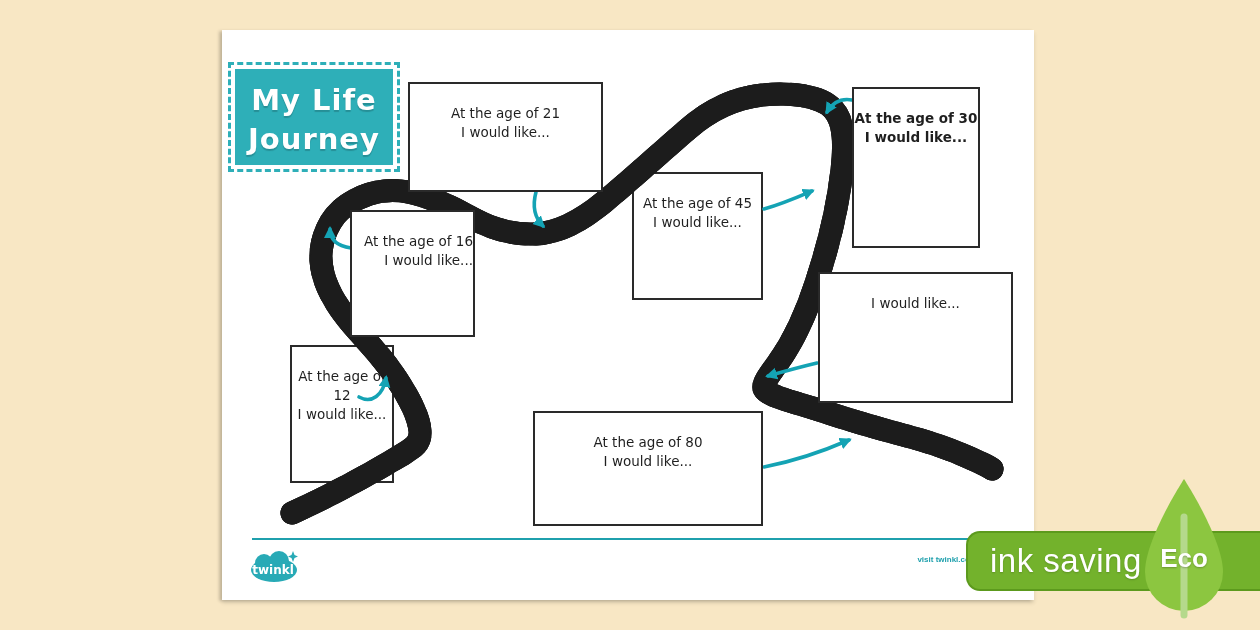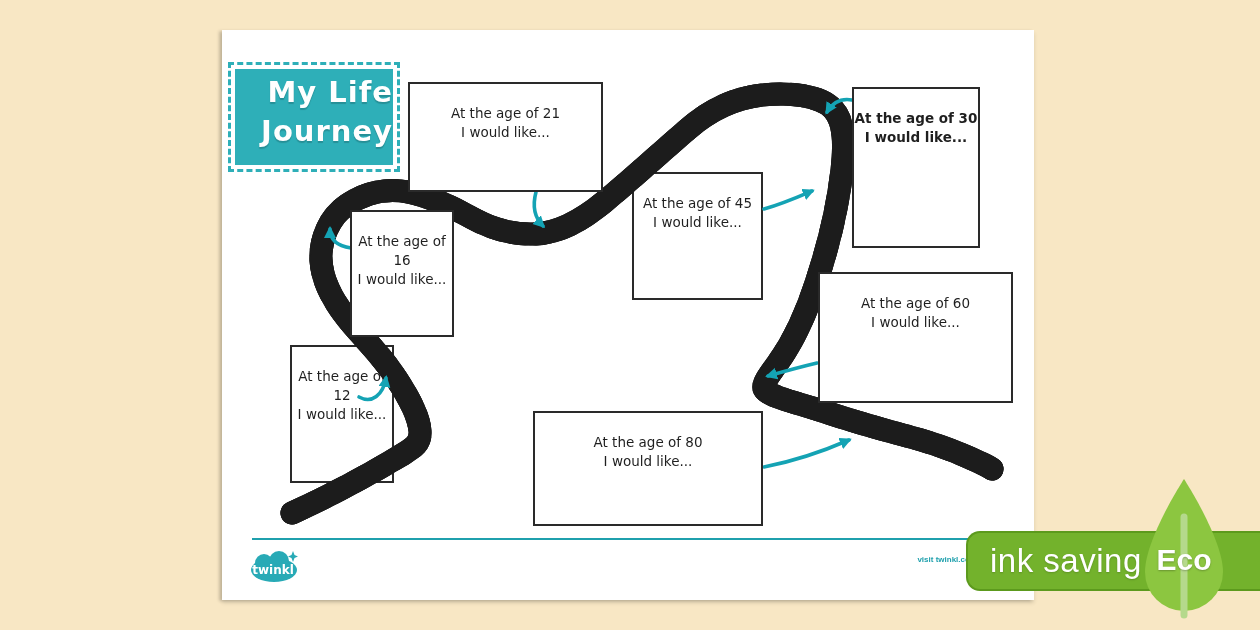--- a/index.html
+++ b/index.html
@@ -16,35 +16,35 @@
     box-shadow:-3px 1px 3px rgba(0,0,0,0.18), 0 3px 4px rgba(0,0,0,0.12);
   }
 
   
   .title-box {
     position:absolute; left:6px; top:32px; width:172px; height:110px;
     border:3px dashed #2eafb8; background:#ffffff; padding:4px; z-index:4;
   }
   .title-inner {
     width:100%; height:100%; background:#2eafb8; color:#ffffff;
-    text-align:right; font-weight:bold; font-size:29px; line-height:39px;
-    padding-top:4px; letter-spacing:1px;
+    text-align:center; font-weight:bold; font-size:29px; line-height:39px;
+    padding-top:12px; letter-spacing:1px;
     text-shadow:0 2px 1px rgba(0,0,0,0.18);
   }
 
   
   .agebox {
     position:absolute; background:#ffffff; border:2px solid #2a2a2a;
     text-align:center; padding-top:20px; font-size:13.5px; line-height:19px;
     color:#1f1f1f;
   }
   .over  { z-index:3; }
   .under { z-index:1; }
   .b12 { left:31px;  top:315px; width:104px; height:138px;margin-left:37px; }
-  .b16 { left:128px; top:180px; width:104px; height:127px; }
+  .b16 { left:128px; top:180px; width:125px; height:127px;text-align:right; }
   .b21 { left:186px; top:52px;  width:195px; height:110px; }
   .b30 { left:630px; top:57px;  width:128px; height:161px;font-weight:bold; }
   .b45 { left:410px; top:142px; width:131px; height:128px; }
   .b60 { left:596px; top:242px; width:195px; height:131px; }
   .b80 { left:311px; top:381px; width:230px; height:115px;text-align:center; }
 
   .art {
     position:absolute; left:0; top:0; width:812px; height:570px;
     z-index:2; pointer-events:none;
   }
@@ -68,21 +68,21 @@
     border-radius:14px 0 0 14px; z-index:10;
     display:flex; align-items:center; padding-left:22px;
   }
   .ink-text {
     font-family:"Liberation Sans", sans-serif; font-size:33px; color:#ffffff;
     letter-spacing:0.5px; text-shadow:0 1px 2px rgba(0,0,0,0.18);
   }
   .leaf-wrap { position:absolute; left:1134px; top:477px; width:100px; height:142px; z-index:11; }
   .eco-text {
     position:absolute; left:0; right:0; top:66px; text-align:center;
-    font-family:"Liberation Sans", sans-serif; font-weight:bold; font-size:30px;
+    font-family:"Liberation Sans", sans-serif; font-weight:bold; font-size:26px;
     color:#ffffff; text-shadow:0 1px 2px rgba(0,0,0,0.25);
   }
 </style>
 </head>
 <body>
 
 <div class="canvas">
   <div class="page">
 
     <div class="agebox under b12">
@@ -150,21 +150,20 @@
     </div>
     <div class="agebox over b21">
       <div>At the age of 21</div>
       <div>I would like...</div>
     </div>
     <div class="agebox over b30">
       <div>At the age of 30</div>
       <div>I would like...</div>
     </div>
     <div class="agebox over b60">
-      <div>At the age of 60</div>
       <div>I would like...</div>
     </div>
     <div class="agebox over b80">
       <div>At the age of 80</div>
       <div>I would like...</div>
     </div>
 
     <div class="footer-line"></div>
     <svg class="logo" viewBox="0 0 52 36">
       <ellipse cx="25" cy="21" rx="23" ry="12" fill="#28aab6"></ellipse>

